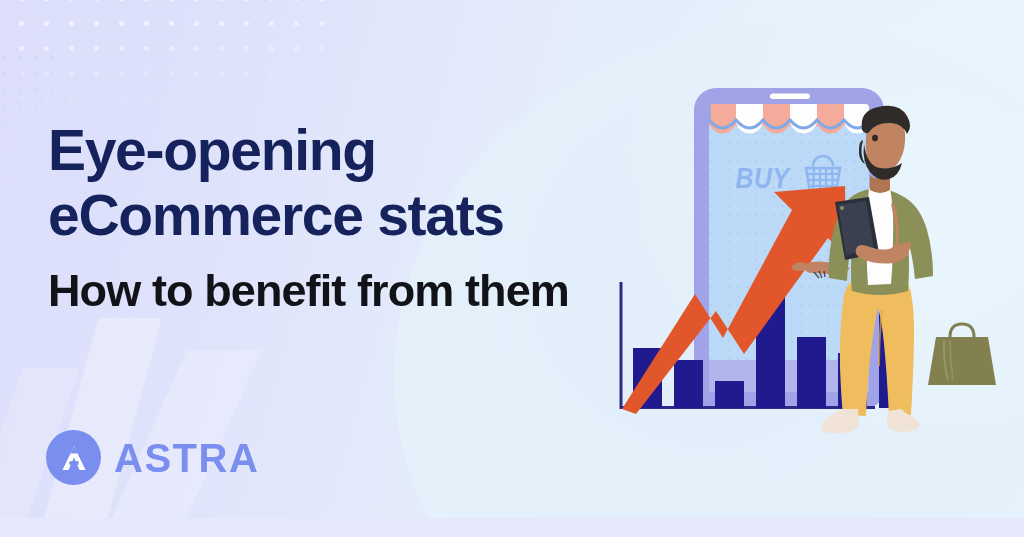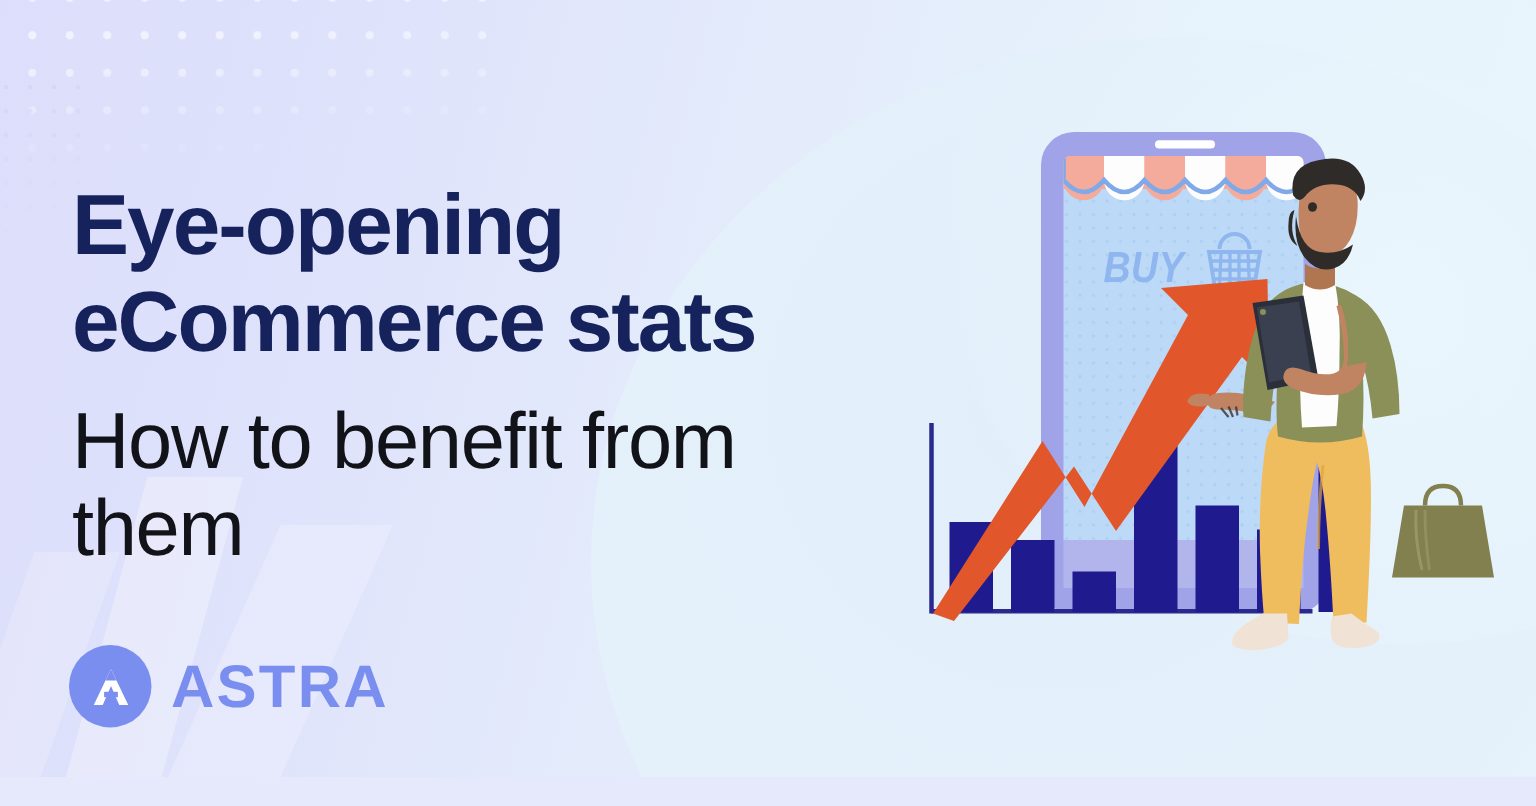--- a/index.html
+++ b/index.html
@@ -56,22 +56,22 @@
     background:rgba(255,255,255,.18);}
 
   
   #copy{position:absolute;left:48px;top:118px;width:560px;}
   #headline{
     color:#16225c;font-size:57px;line-height:1.14;
     font-weight:700;letter-spacing:-1.3px;margin:0;
     white-space:pre-line;
   }
   #subhead{
-    color:#111318;font-size:53px;line-height:1.1;
-    font-weight:400;letter-spacing:-.9px;margin:18px 0 0 0;
+    color:#111318;font-size:45px;line-height:1.1;
+    font-weight:700;letter-spacing:-.9px;margin:18px 0 0 0;
   }
 
   
   #logo{position:absolute;left:46px;top:430px;display:flex;align-items:center;gap:13px;}
   #logo-mark{width:55px;height:55px;border-radius:50%;background:#7a8ef0;
     display:flex;align-items:center;justify-content:center;}
   #logo-word{color:#7a8ef0;font-size:40px;font-weight:700;letter-spacing:1.5px;line-height:1;}
 
   
   #illustration{position:absolute;left:592px;top:60px;width:432px;height:400px;font-style:italic;}

